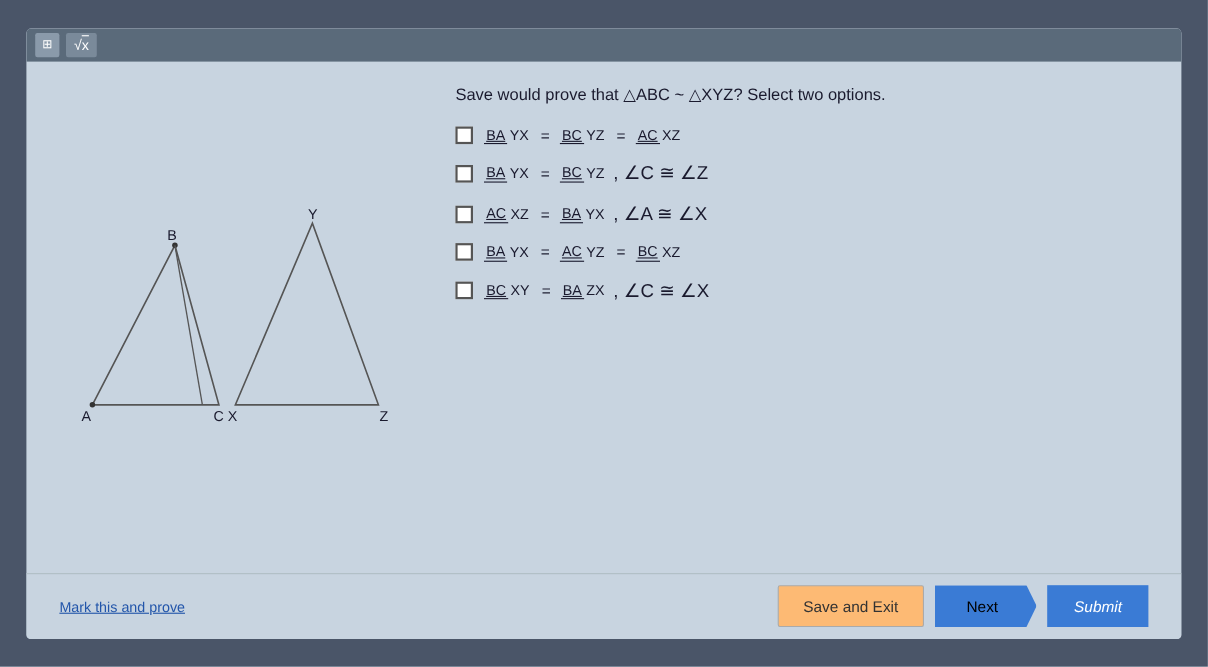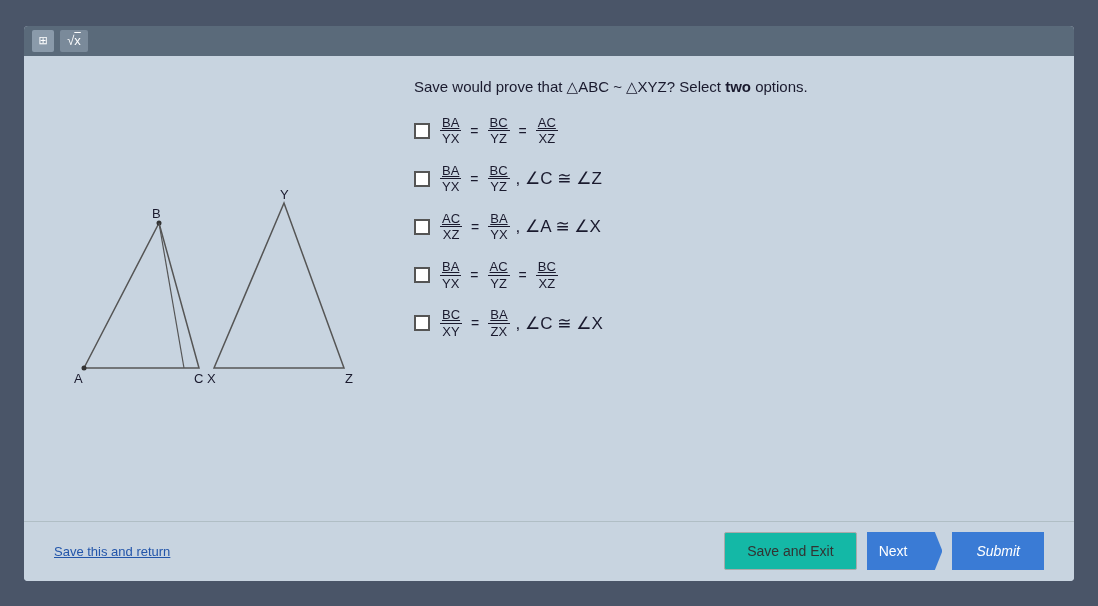--- a/index.html
+++ b/index.html
@@ -72,21 +72,21 @@
       flex-direction: column;
       gap: 0px;
     }
     .question-text {
       font-size: 15px;
       color: #1a1a2e;
       margin-bottom: 18px;
       line-height: 1.4;
     }
     .question-text strong {
-      font-weight: bold;
+      font-weight: normal;
     }
     .option-row {
       display: flex;
       align-items: center;
       margin-bottom: 16px;
       gap: 10px;
     }
     .checkbox {
       width: 16px;
       height: 16px;
@@ -97,21 +97,21 @@
     }
     .option-math {
       font-size: 14px;
       color: #1a1a2e;
       display: flex;
       align-items: center;
       gap: 6px;
     }
     .fraction {
       display: inline-flex;
-      flex-direction: column;
+      flex-direction: row;
       align-items: center;
       vertical-align: middle;
     }
     .fraction-num {
       border-bottom: 1px solid #1a1a2e;
       padding: 0 2px;
       font-size: 13px;
       line-height: 1.2;
       text-decoration: underline;
     }
@@ -141,33 +141,33 @@
       color: #2255aa;
       text-decoration: underline;
       font-size: 13px;
       cursor: pointer;
     }
     .bottom-buttons {
       display: flex;
       gap: 10px;
     }
     .btn-save {
-      background: #14b8a6;
+      background: #fdba74;
       color: #333;
       border: 1px solid #aaa;
       padding: 10px 22px;
       font-size: 14px;
       cursor: pointer;
       border-radius: 2px;
     }
     .btn-next {
       background: #3a7bd5;
-      color: #ffffff;
+      color: #000000;
       border: none;
-      padding: 10px 12px;
+      padding: 10px 29px;
       font-size: 14px;
       cursor: pointer;
       clip-path: polygon(0 0, 90% 0, 100% 50%, 90% 100%, 0 100%);
       padding-right: 35px;
     }
     .btn-submit {
       background: #3a7bd5;
       color: white;
       border: none;
       padding: 10px 24px;
@@ -308,20 +308,20 @@
             <span class="fraction-den">ZX</span>
           </span>
           <span class="angle-symbol">, ∠C ≅ ∠X</span>
         </div>
       </div>
 
     </div>
   </div>
 
   <div class="bottom-bar">
-    <a class="mark-return-link">Save this and return</a>
+    <a class="mark-return-link">Mark this and prove</a>
     <div class="bottom-buttons">
       <button class="btn-save">Save and Exit</button>
       <button class="btn-next">Next</button>
       <button class="btn-submit">Submit</button>
     </div>
   </div>
 </div>
 
 </body></html>

